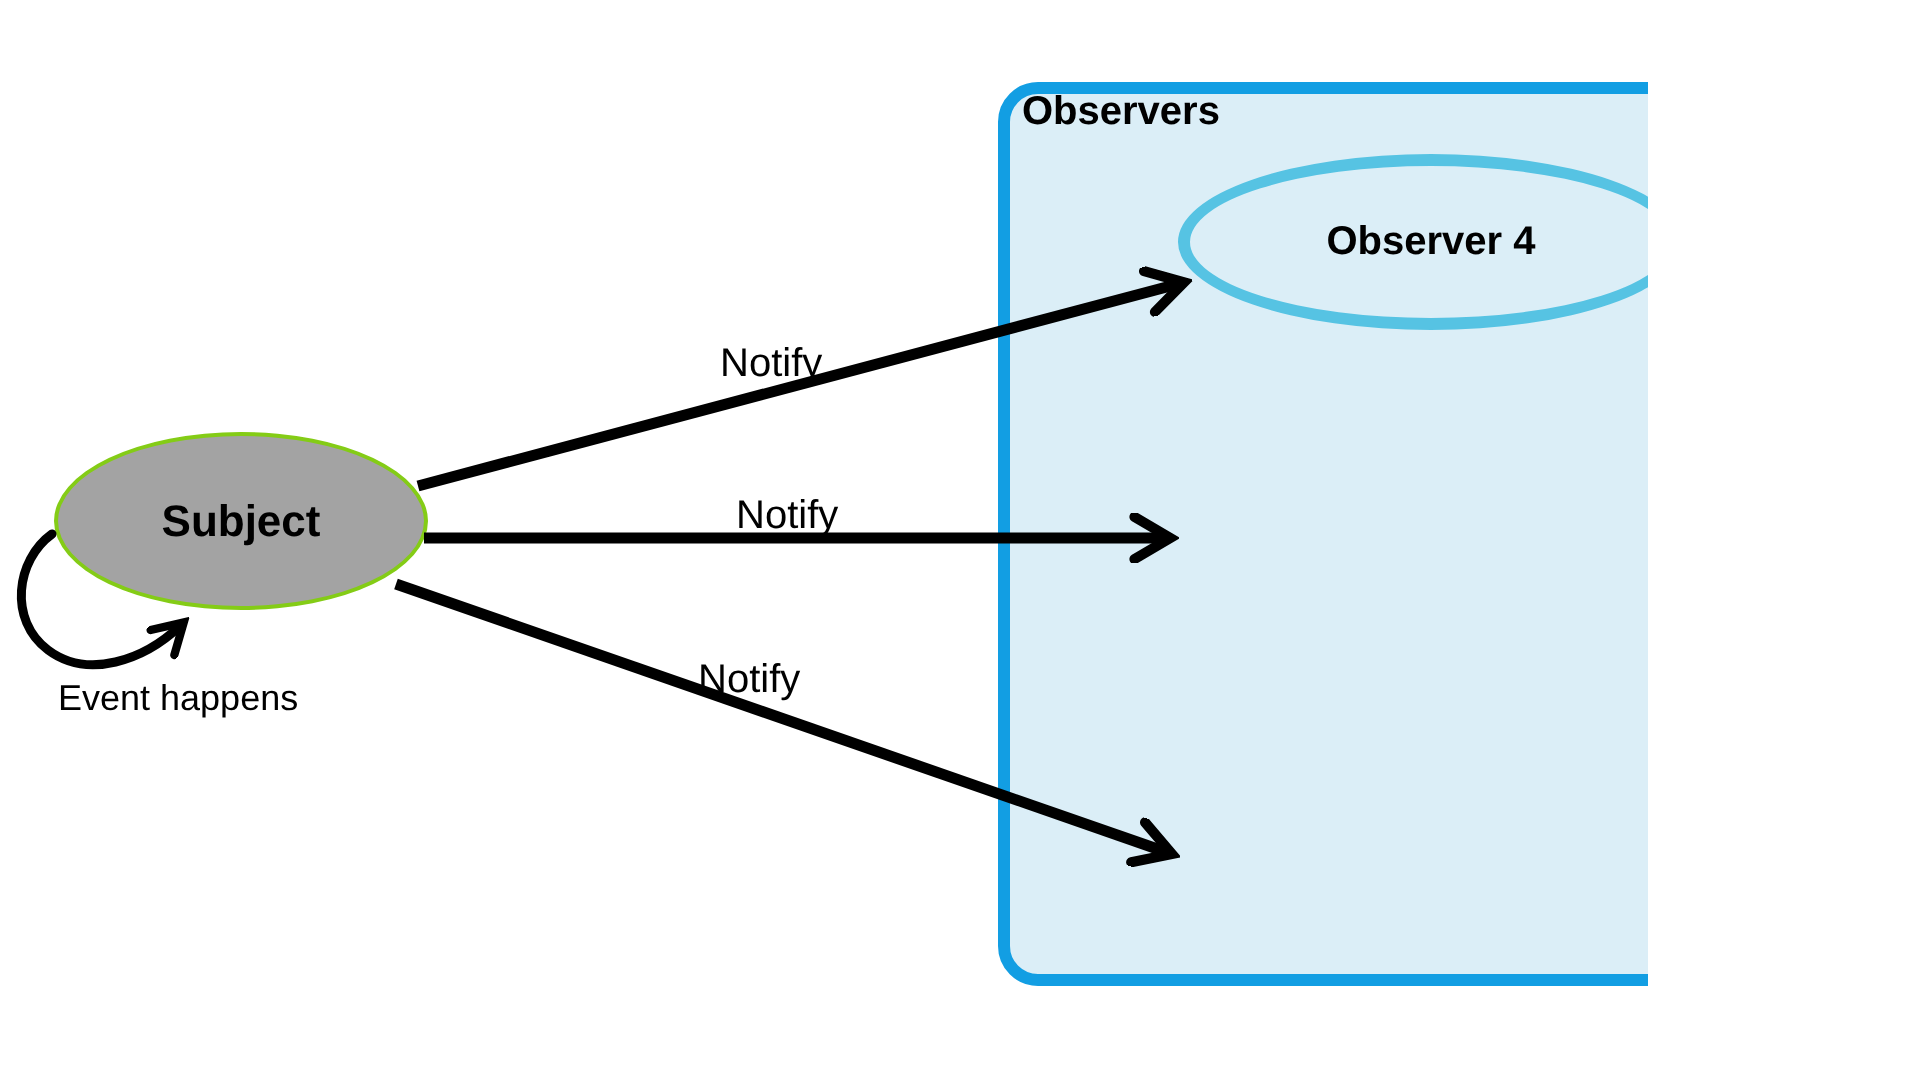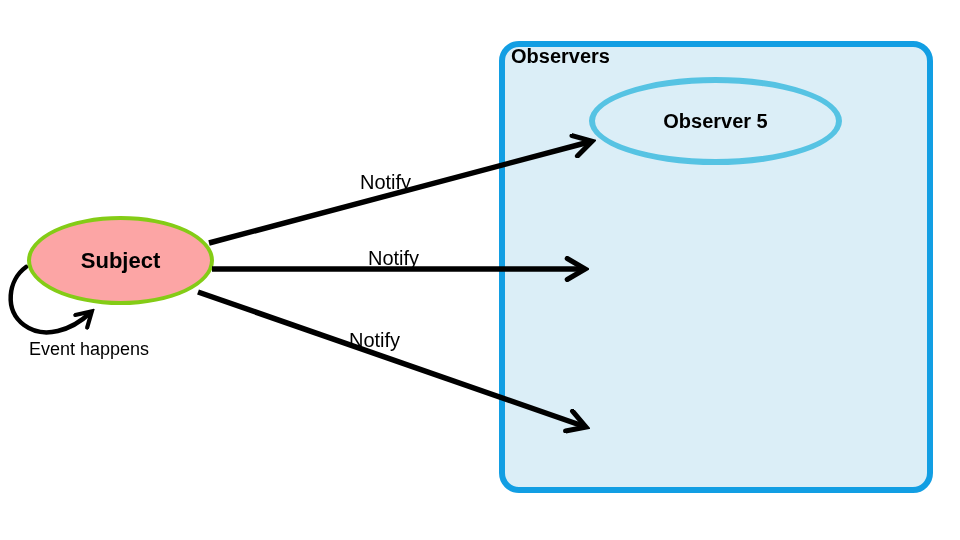--- a/index.html
+++ b/index.html
@@ -1,18 +1,18 @@
 <!DOCTYPE html>
 <html><head>
 <meta charset="utf-8">
 <style>
   html, body { margin: 0; padding: 0; background: #ffffff; }
   .canvas {
     position: relative;
-    width: 960px;
+    width: 824px;
     height: 540px;
     background: #ffffff;
     overflow: hidden;
     font-family: "Liberation Sans", sans-serif;
     color: #000;
   }
   .group-box {
     position: absolute;
     left: 499px; top: 41px;
     width: 434px; height: 452px;
@@ -35,22 +35,22 @@
     border-radius: 50%;
     display: flex;
     align-items: center;
     justify-content: center;
     text-align: center;
     z-index: 2;
   }
   .subject {
     left: 27px; top: 216px;
     width: 187px; height: 89px;
-    border: 4px solid #84cc16;
-    background: #fca5a5;
+    border: 2px solid #84cc16;
+    background: #a3a3a3;
     font-size: 22px;
     font-weight: bold;
   }
   .observer {
     border: 6px solid #56c3e3;
     background: transparent;
     font-size: 20px;
     font-weight: bold;
   }
   .obs1 { left: 589px; top: 77px;  width: 253px; height: 88px; }
@@ -80,21 +80,21 @@
 <div class="canvas">
 
   <div class="group-box"></div>
   <div class="group-title">Observers</div>
 
   <div class="ellipse subject">
     <span>Subject</span>
   </div>
 
   <div class="ellipse observer obs1">
-    <span>Observer 5</span>
+    <span>Observer 4</span>
   </div>
 
   <svg class="arrow-layer" viewBox="0 0 960 540" xmlns="http://www.w3.org/2000/svg">
     <defs>
       <marker id="vhead" viewBox="0 0 12 12" refX="8.5" refY="6" markerWidth="4.6" markerHeight="4.6" orient="auto">
         <path d="M1.5 1 L10 6 L1.5 11" fill="none" stroke="#000" stroke-width="2.4" stroke-linecap="round"></path>
       </marker>
     </defs>
     <line x1="209" y1="243" x2="589" y2="142" stroke="#000" stroke-width="5.5" marker-end="url(#vhead)"></line>
     <line x1="212" y1="269" x2="582" y2="269" stroke="#000" stroke-width="5.5" marker-end="url(#vhead)"></line>

